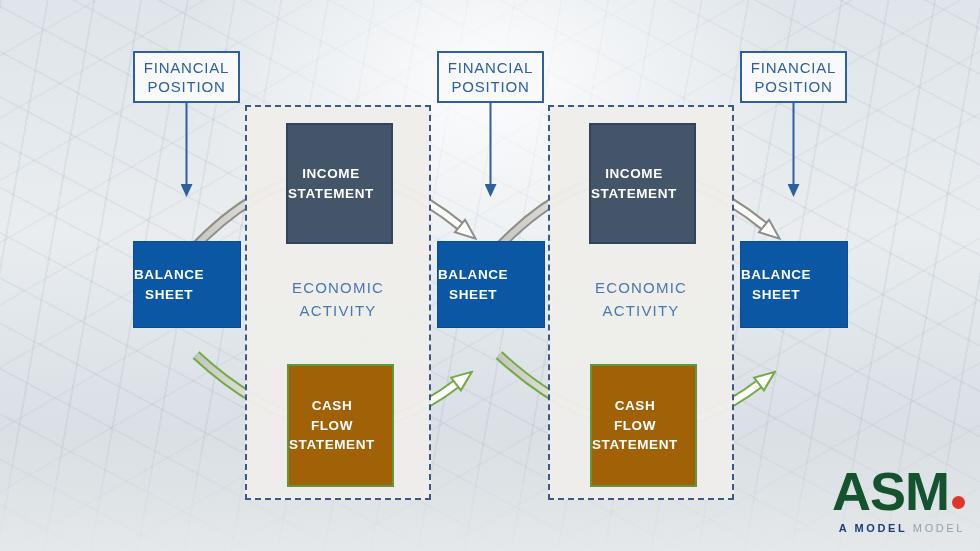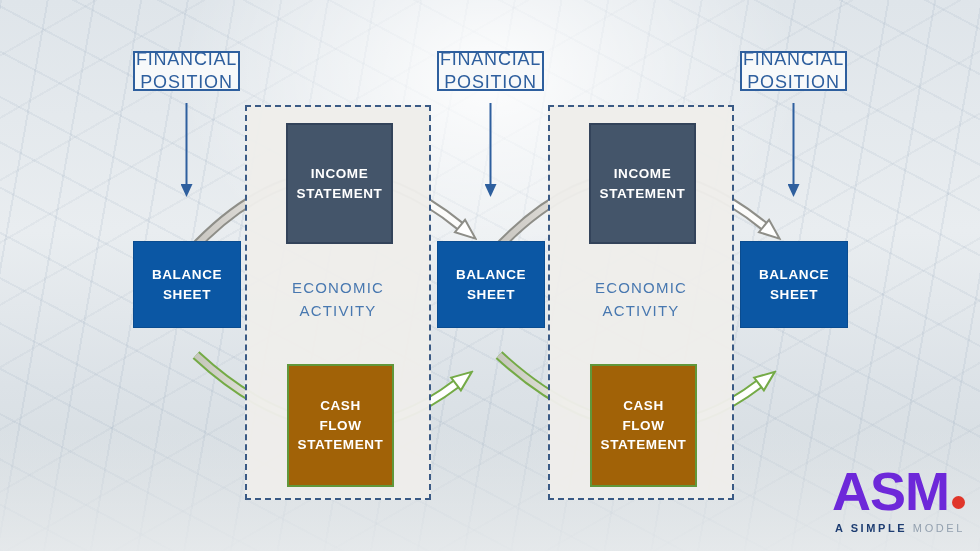--- a/index.html
+++ b/index.html
@@ -20,21 +20,21 @@
   }
   .arrows{position:absolute;left:0;top:0;}
   
   .region{
     position:absolute;top:105px;width:186px;height:395px;box-sizing:border-box;
     border:2px dashed #3a5a85;background:rgba(238,237,234,.97);
   }
   .region.r1{left:245px;} .region.r2{left:548px;}
   
   .boxlabel{
-    display:flex;align-items:center;justify-content:center;text-align:center;
+    display:flex;align-items:center;justify-content:flex-start;text-align:center;
     color:#fff;font-weight:bold;white-space:pre-line;
     font-size:13.5px;line-height:1.45;letter-spacing:.6px;
   }
   .income{
     position:absolute;left:39px;top:16px;width:107px;height:121px;box-sizing:border-box;
     background:#44556a;border:2px solid #33435a;
   }
   .cashflow{
     position:absolute;left:40px;top:257px;width:107px;height:123px;box-sizing:border-box;
     background:#a16207;border:2px solid #61973a;
@@ -43,30 +43,30 @@
     position:absolute;left:0;top:170px;width:100%;text-align:center;
     color:#4878b0;font-size:15px;line-height:1.5;letter-spacing:1.2px;white-space:pre-line;
   }
   .balance{
     position:absolute;top:241px;width:108px;height:87px;box-sizing:border-box;
     background:#0b57a4;border:1px solid #0a4c90;
   }
   .balance.b1{left:133px;} .balance.b2{left:437px;} .balance.b3{left:740px;}
   
   .finpos{
-    position:absolute;top:51px;width:107px;height:40px;box-sizing:border-box;
+    position:absolute;top:51px;width:107px;height:52px;box-sizing:border-box;
     background:#f7f9fa;border:2px solid #2e5f9e;
     display:flex;align-items:center;justify-content:center;text-align:center;
-    color:#2e5f9e;font-size:18px;line-height:1.3;letter-spacing:.8px;white-space:pre-line;
+    color:#2e5f9e;font-size:15px;line-height:1.3;letter-spacing:.8px;white-space:pre-line;
   }
   .finpos.f1{left:133px;} .finpos.f2{left:437px;} .finpos.f3{left:740px;}
   
   .logo{position:absolute;right:15px;top:464px;text-align:right;}
   .logo-word{
-    font-size:54px;font-weight:bold;color:#6d28d9;line-height:1;letter-spacing:-1px;
+    font-size:54px;font-weight:bold;color:#14532d;line-height:1;letter-spacing:-1px;
     display:flex;align-items:baseline;justify-content:flex-end;
   }
   .logo-dot{
     display:inline-block;width:13px;height:13px;border-radius:50%;
     background:#e0362a;margin-left:3px;position:relative;top:-1px;
   }
   .logo-tag{margin-top:4px;font-size:11px;letter-spacing:2.6px;white-space:nowrap;}
   .logo-tag .strong{color:#1e3d72;font-weight:bold;}
   .logo-tag .light{color:#93a0af;font-weight:normal;}
 </style>
@@ -171,16 +171,16 @@
 POSITION</div>
   <div class="finpos f3">FINANCIAL
 POSITION</div>
 
   <div class="logo">
     <div class="logo-word">
       <span>ASM</span>
       <span class="logo-dot"></span>
     </div>
     <div class="logo-tag">
-      <span class="strong">A SIMPLE</span><span class="light"> MODEL</span>
+      <span class="strong">A MODEL</span><span class="light"> MODEL</span>
     </div>
   </div>
 </div>
 
 </body></html>

